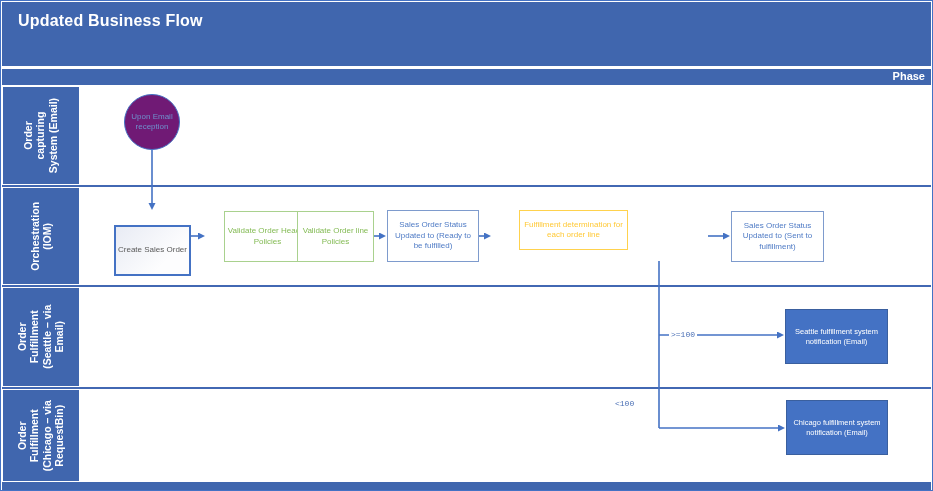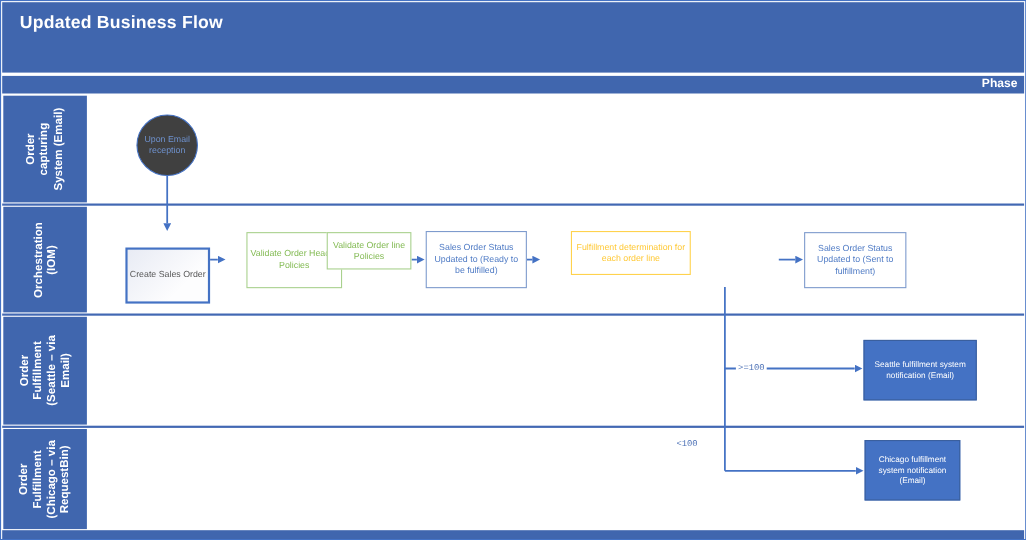--- a/index.html
+++ b/index.html
@@ -31,22 +31,22 @@
   .lane-header .vtext {
     transform:rotate(-90deg);
     color:#fff; font-weight:bold; font-size:10.5px; line-height:1.18;
     text-align:center; white-space:nowrap;
   }
   .lane-header .vtext span { display:block; }
   
   .shape { position:absolute; display:flex; align-items:center; justify-content:center;
     text-align:center; line-height:1.3; padding:2px; }
   #start-circle {
-    left:123px; top:103px; width:56px; height:56px; border-radius:50%;
-    background:#404040; border:1.5px solid #4472C4;
+    left:123px; top:93px; width:56px; height:56px; border-radius:50%;
+    background:#701a75; border:1.5px solid #4472C4;
     color:#6E91CD; font-size:8px;
   }
   .box { font-size:8px; background:#fff; }
   .box-plain {
     border:2px solid #4472C4; color:#595959;
     background:linear-gradient(135deg, #E8EBF4 0%, #FDFDFE 70%);
   }
   .box-green  { border:1.5px solid #A9D18E; color:#84BB55; }
   .box-gold   { border:1.5px solid #FFD24D; color:#FFC937; }
   .box-status { border:1.5px solid #7E9BCD; color:#4F7BC5; }
@@ -126,24 +126,24 @@
       <path d="M658,427 H777" marker-end="url(#arrow)"></path>
     </g>
   </svg>
 
   <div class="shape" id="start-circle">
     <span>Upon Email reception</span>
   </div>
 
   <div class="shape box box-plain" style="left:113px; top:224px; width:77px; height:51px">Create Sales Order</div>
   <div class="shape box box-green" style="left:223px; top:210px; width:87px; height:51px">Validate Order Header Policies</div>
-  <div class="shape box box-green" style="left:296px; top:210px; width:77px; height:34px">Validate Order line Policies</div>
+  <div class="shape box box-green" style="left:296px; top:210px; width:77px; height:51px">Validate Order line Policies</div>
   <div class="shape box box-status" style="left:386px; top:209px; width:92px; height:52px">Sales Order Status Updated to (Ready to be fulfilled)</div>
   <div class="shape box box-gold" style="left:518px; top:209px; width:109px; height:40px">Fulfillment determination for each order line</div>
   <div class="shape box box-status" style="left:730px; top:210px; width:93px; height:51px">Sales Order Status Updated to (Sent to fulfillment)</div>
 
   <div class="cond-label" style="left:668px; top:329px">&gt;=100</div>
   <div class="cond-label" style="left:612px; top:398px">&lt;100</div>
 
   <div class="shape box box-filled" style="left:784px; top:308px; width:103px; height:55px">Seattle fulfillment system notification (Email)</div>
-  <div class="shape box box-filled" style="left:785px; top:399px; width:87px; height:55px">Chicago fulfillment system notification (Email)</div>
+  <div class="shape box box-filled" style="left:785px; top:399px; width:102px; height:55px">Chicago fulfillment system notification (Email)</div>
 
 </div>
 
 </body></html>

